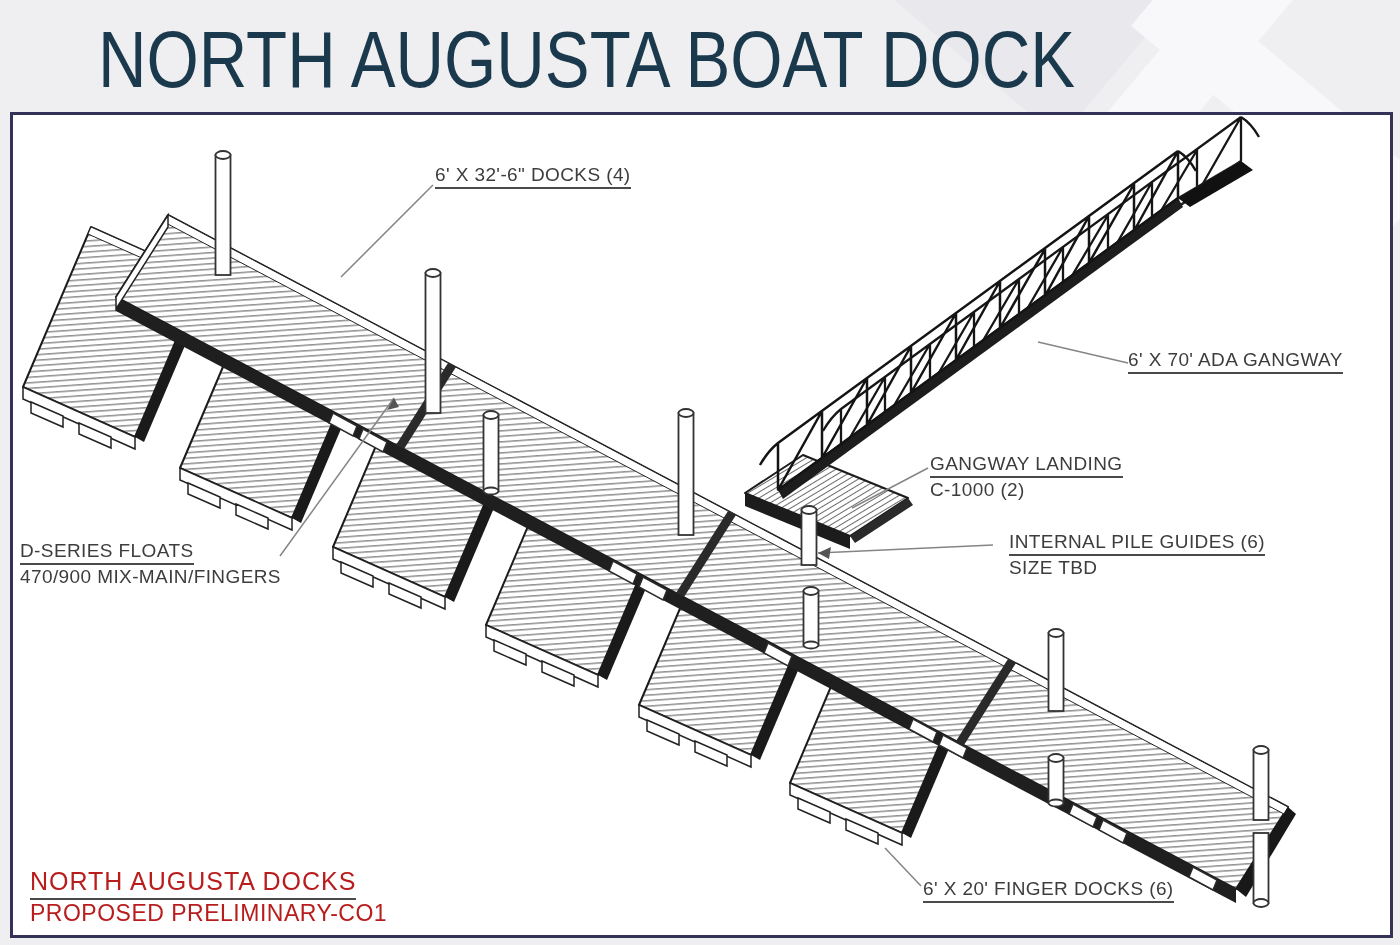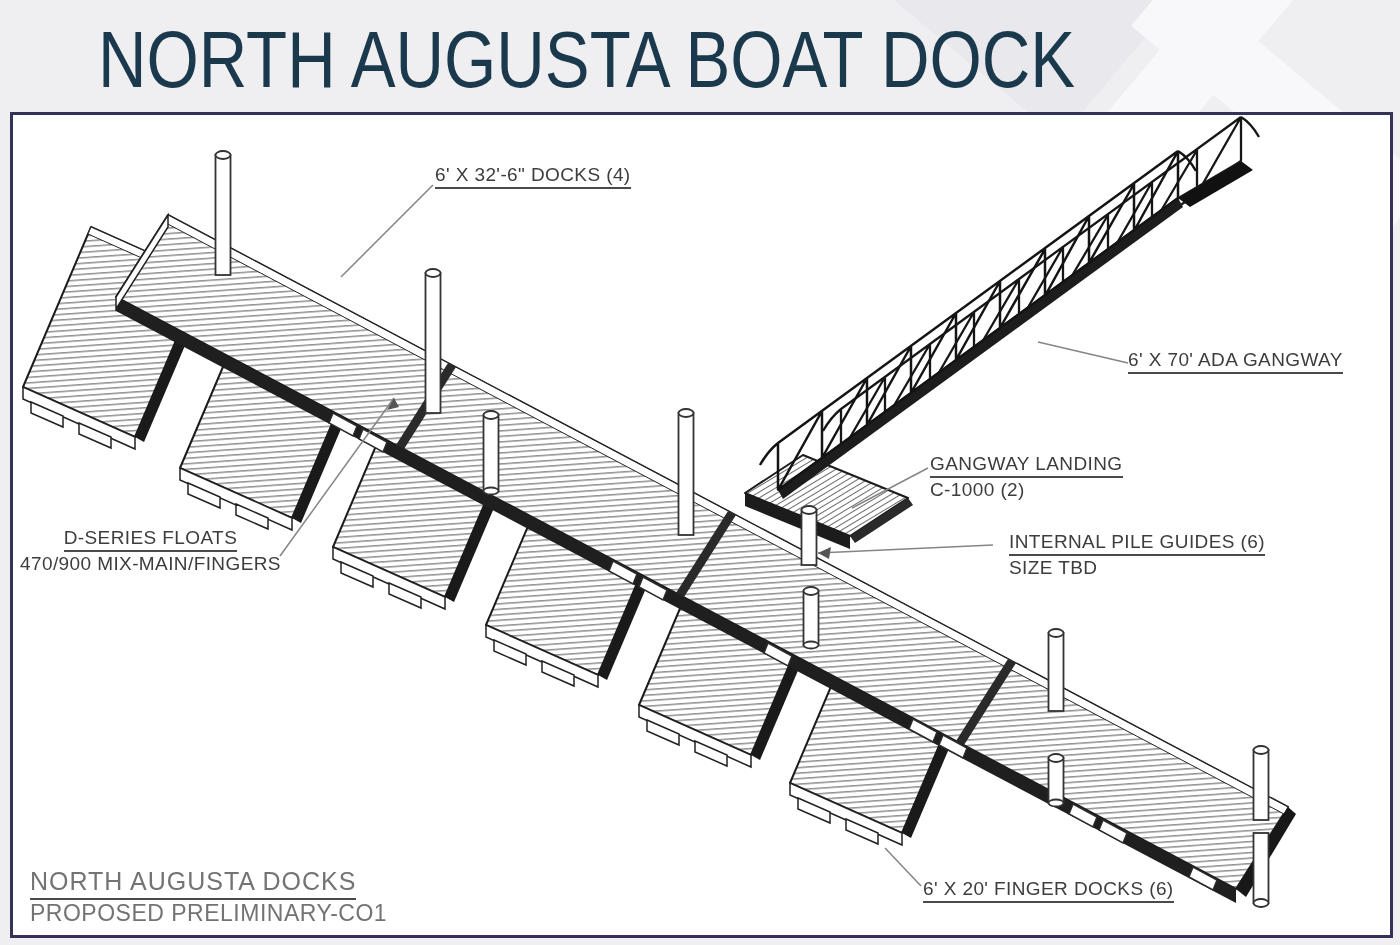--- a/index.html
+++ b/index.html
@@ -18,21 +18,21 @@
   #frame{
     position:absolute;left:10px;top:112px;width:1377px;height:820px;
     background:#ffffff;border:3px solid #343357;z-index:1;
   }
   #scene{position:absolute;left:0;top:0;}
   .lbl{
     position:absolute;color:#3d3d3d;font-size:19px;letter-spacing:0.4px;
     line-height:23px;white-space:nowrap;z-index:3;
   }
   .lbl .u{display:inline-block;border-bottom:2px solid #4a4a4a;padding-bottom:1px;}
-  #title-block{position:absolute;left:17px;top:752px;z-index:3;color:#737373;white-space:nowrap;}
+  #title-block{position:absolute;left:17px;top:752px;z-index:3;color:#b91c1c;white-space:nowrap;}
   #title-block .tb1{font-size:25px;letter-spacing:1px;display:inline-block;border-bottom:2.5px solid #4a4a4a;padding-bottom:2px;}
   #title-block .tb2{font-size:23px;letter-spacing:0.5px;margin-top:2px;}
 </style>
 </head>
 <body>
 
 <div class="wm" style="left:925px;top:-150px;width:240px;height:240px;background:#e9e8ec;transform:rotate(40deg);"></div>
 <div class="wm" style="left:1120px;top:-90px;width:70px;height:400px;background:#f8f7f9;transform:rotate(40deg);"></div>
 <div class="wm" style="left:1245px;top:-60px;width:70px;height:330px;background:#f8f7f9;transform:rotate(-50deg);"></div>
 
@@ -183,21 +183,21 @@
   <div class="lbl" style="left:917px;top:337px;">
     <span class="u">GANGWAY LANDING</span><br>
     <span>C-1000 (2)</span>
   </div>
 
   <div class="lbl" style="left:980px;top:415px;margin-left:16px;">
     <span class="u">INTERNAL PILE GUIDES (6)</span><br>
     <span>SIZE TBD</span>
   </div>
 
-  <div class="lbl" style="left:7px;top:411px;text-align:center;">
+  <div class="lbl" style="left:7px;top:424px;">
     <span class="u">D-SERIES FLOATS</span><br>
     <span>470/900 MIX-MAIN/FINGERS</span>
   </div>
 
   <div class="lbl" style="left:910px;top:762px;">
     <span class="u">6' X 20' FINGER DOCKS (6)</span>
   </div>
 
   <div id="title-block">
     <span class="tb1">NORTH AUGUSTA DOCKS</span><br>

